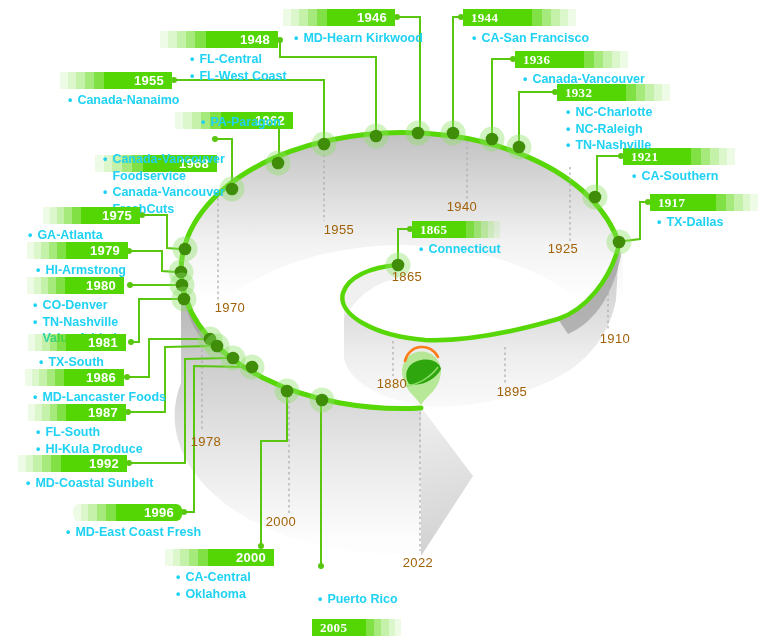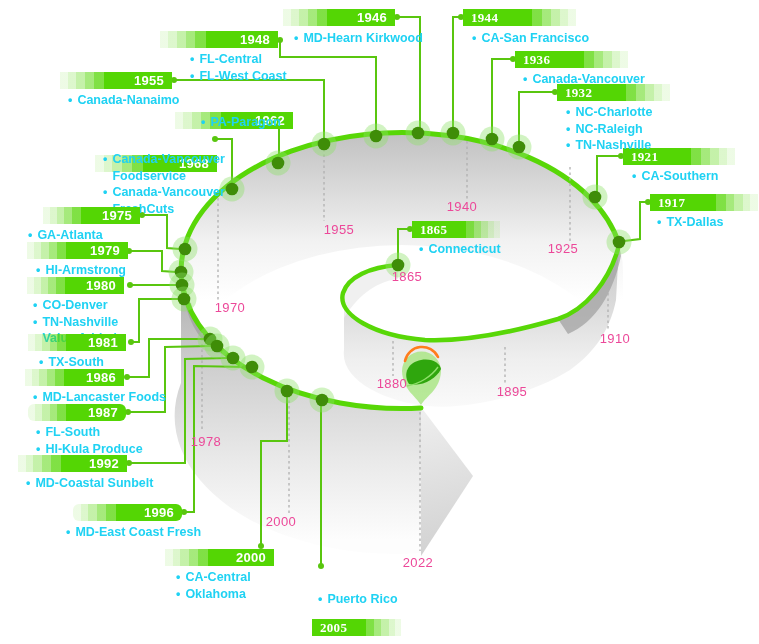--- a/index.html
+++ b/index.html
@@ -12,21 +12,21 @@
     background:linear-gradient(to right,
       rgba(84,214,4,.10) 0 7%, rgba(84,214,4,.20) 7% 14%, rgba(84,214,4,.34) 14% 22%,
       rgba(84,214,4,.52) 22% 30%, rgba(84,214,4,.74) 30% 39%, rgba(84,214,4,1) 39%);}
   .badge.R{text-align:left;padding-left:8px;
     background:linear-gradient(to left,
       rgba(84,214,4,.10) 0 7%, rgba(84,214,4,.20) 7% 14%, rgba(84,214,4,.34) 14% 22%,
       rgba(84,214,4,.52) 22% 30%, rgba(84,214,4,.74) 30% 39%, rgba(84,214,4,1) 39%);font-family:Liberation Serif, serif;}
   .loclist{position:absolute;}
   .loc{display:flex;gap:5px;color:#1fd2f3;font-weight:700;font-size:12.5px;line-height:1.32;}
   .loc .blt{flex:0 0 auto;}
-  .axisl{position:absolute;transform:translate(-50%,-50%);color:#ec4899;font-size:13px;
+  .axisl{position:absolute;transform:translate(-50%,-50%);color:#a16207;font-size:13px;
          letter-spacing:.4px;white-space:nowrap;}
 </style>
 </head>
 <body>
 
 <div id="stage">
   <svg id="spiral-svg" width="759" height="644" viewBox="0 0 759 644">
     <defs>
       <linearGradient id="gTop" gradientUnits="userSpaceOnUse" x1="0" y1="135" x2="0" y2="300">
         <stop offset="0" stop-color="#c2c2c2"></stop>
@@ -319,21 +319,21 @@
           <span>TX-South</span>
         </div>
       </div>
       <div class="badge L" style="left: 25px; top: 369px; width: 99px;">1986</div>
       <div class="loclist" style="left: 33px; top: 389px; white-space: nowrap;">
         <div class="loc">
           <span class="blt">•</span>
           <span>MD-Lancaster Foods</span>
         </div>
       </div>
-      <div class="badge L" style="left: 28px; top: 404px; width: 98px; border-radius: 6px;">1987</div>
+      <div class="badge L" style="left: 28px; top: 404px; width: 98px;">1987</div>
       <div class="loclist" style="left: 36px; top: 424px; white-space: nowrap;">
         <div class="loc">
           <span class="blt">•</span>
           <span>FL-South</span>
         </div>
         <div class="loc">
           <span class="blt">•</span>
           <span>HI-Kula Produce</span>
         </div>
       </div>

